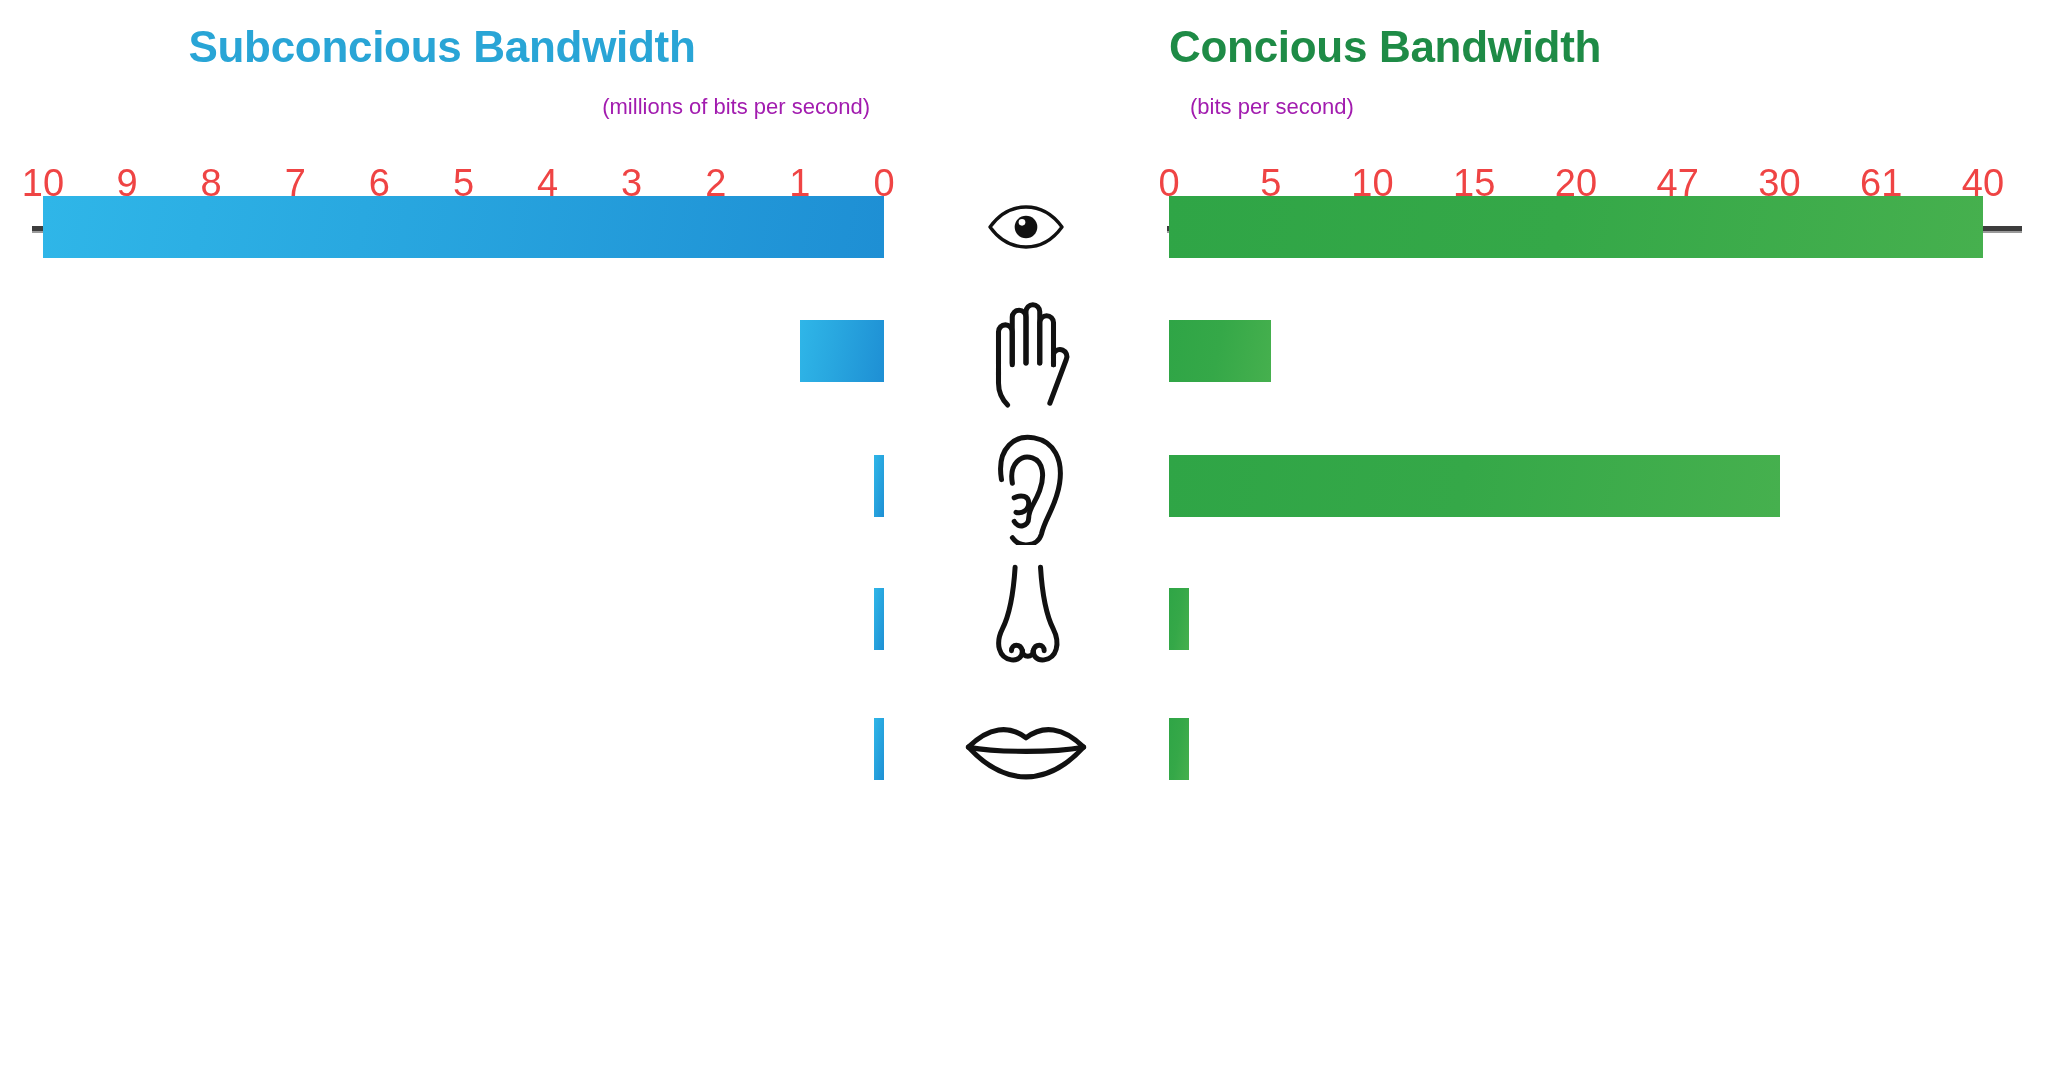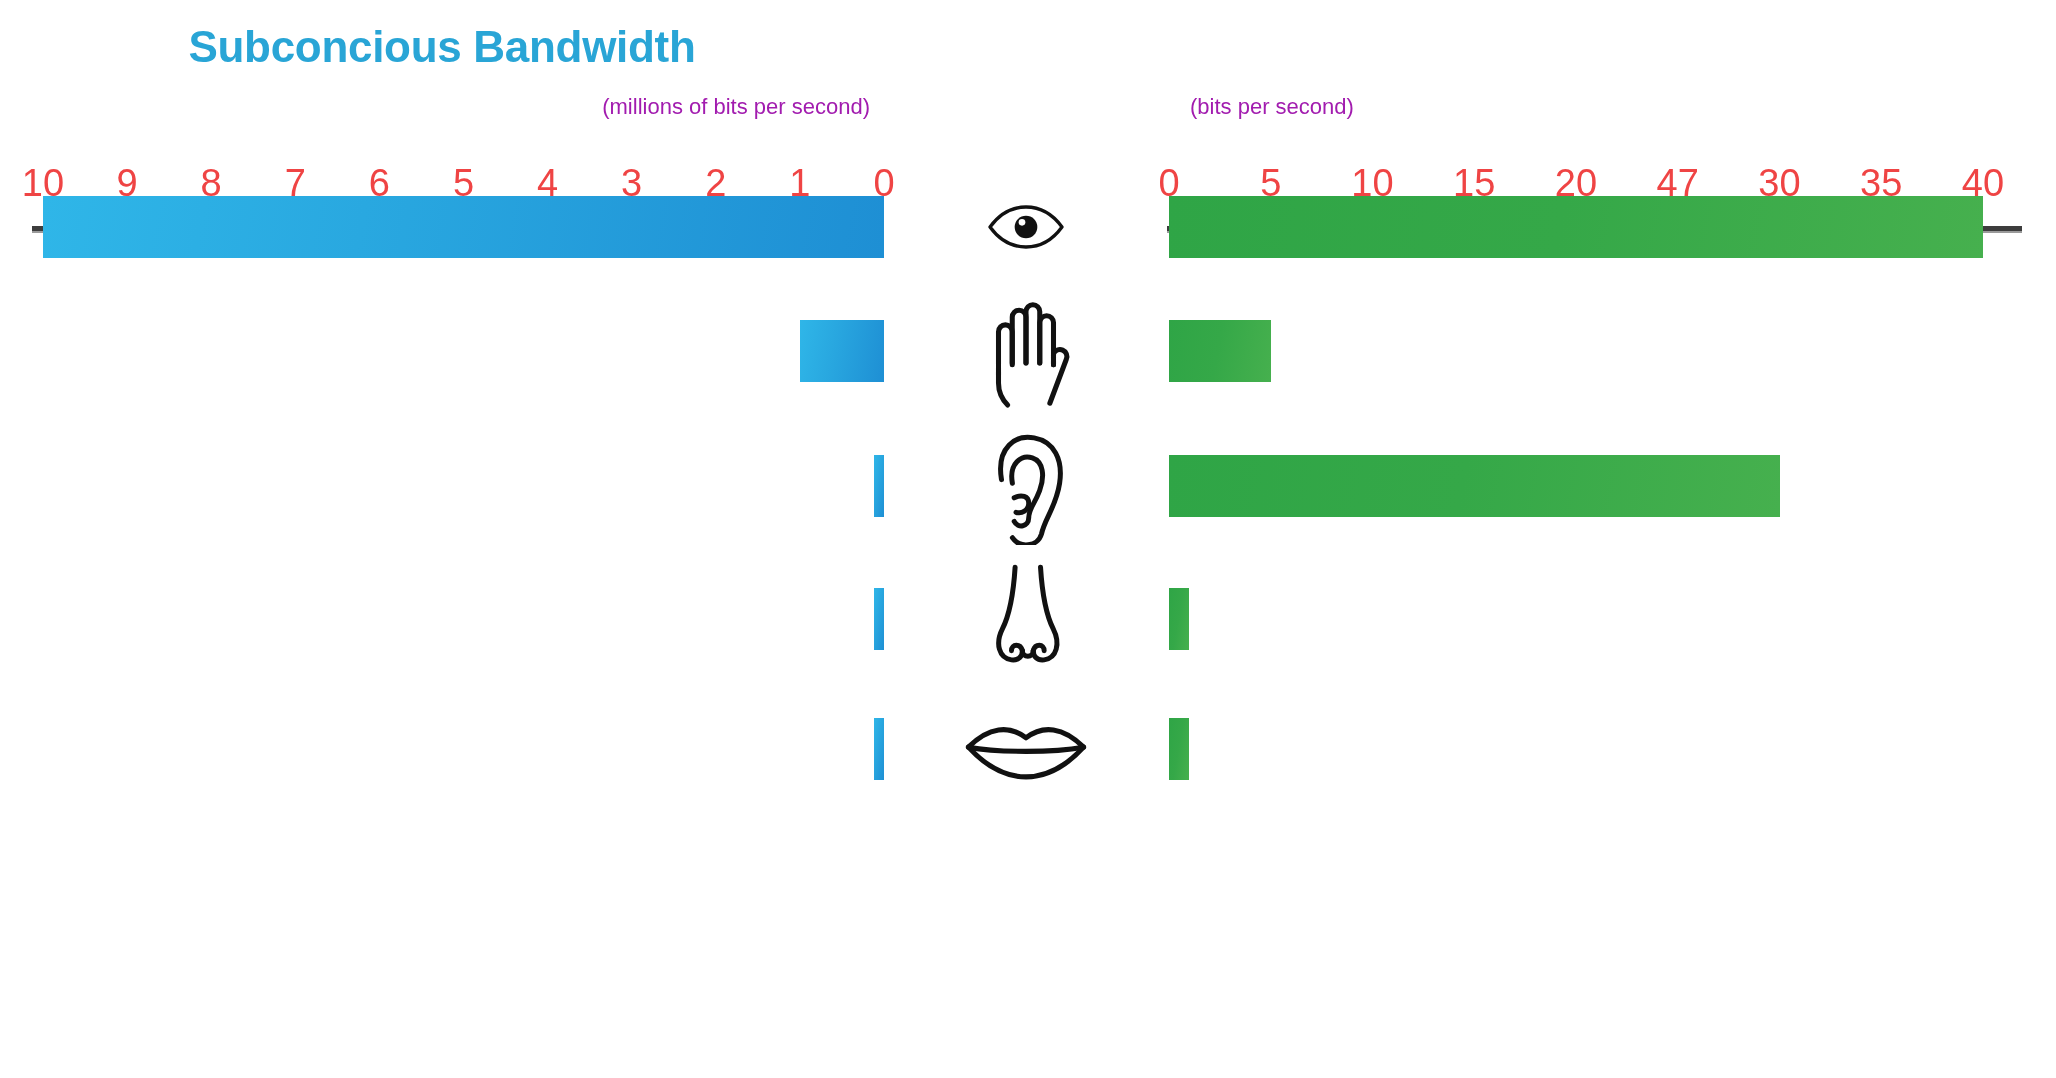--- a/index.html
+++ b/index.html
@@ -113,20 +113,21 @@
   .icon svg { display: block; width: 100%; height: 100%; }
 </style>
 </head>
 <body>
 
 <div id="stage">
 
   <div class="title" id="title-left">Subconcious Bandwidth</div>
   <div class="subtitle" id="subtitle-left">(millions of bits per second)</div>
 
+  <div class="title" id="title-right">Concious Bandwidth</div>
   <div class="subtitle" id="subtitle-right">(bits per second)</div>
 
   <div class="axis-labels" id="axis-left-labels">
       <span class="axis-tick" style="left: 43px;">10</span>
       <span class="axis-tick" style="left: 127.1px;">9</span>
       <span class="axis-tick" style="left: 211.2px;">8</span>
       <span class="axis-tick" style="left: 295.3px;">7</span>
       <span class="axis-tick" style="left: 379.4px;">6</span>
       <span class="axis-tick" style="left: 463.5px;">5</span>
       <span class="axis-tick" style="left: 547.6px;">4</span>
@@ -138,21 +139,21 @@
   <div class="axis-rule" id="axis-left-rule"></div>
 
   <div class="axis-labels" id="axis-right-labels">
       <span class="axis-tick" style="left: 1169px;">0</span>
       <span class="axis-tick" style="left: 1270.75px;">5</span>
       <span class="axis-tick" style="left: 1372.5px;">10</span>
       <span class="axis-tick" style="left: 1474.25px;">15</span>
       <span class="axis-tick" style="left: 1576px;">20</span>
       <span class="axis-tick" style="left: 1677.75px;">47</span>
       <span class="axis-tick" style="left: 1779.5px;">30</span>
-      <span class="axis-tick" style="left: 1881.25px;">35</span>
+      <span class="axis-tick" style="left: 1881.25px;">61</span>
       <span class="axis-tick" style="left: 1983px;">40</span>
     </div>
   <div class="axis-rule" id="axis-right-rule"></div>
 
   <div id="rows-container">
       <div class="row" style="top: 196px; height: 62px;">
         <div class="bar bar-blue" style="left: 43px; width: 841px; height: 62px;"></div>
         <div class="bar bar-green" style="left: 1169px; width: 814px; height: 62px;"></div>
         <span class="icon" style="width: 130px; height: 80px; left: 961px;">
           <svg viewBox="0 0 120 120" fill="none" stroke="#111111" stroke-width="5" stroke-linejoin="round" stroke-linecap="round">

